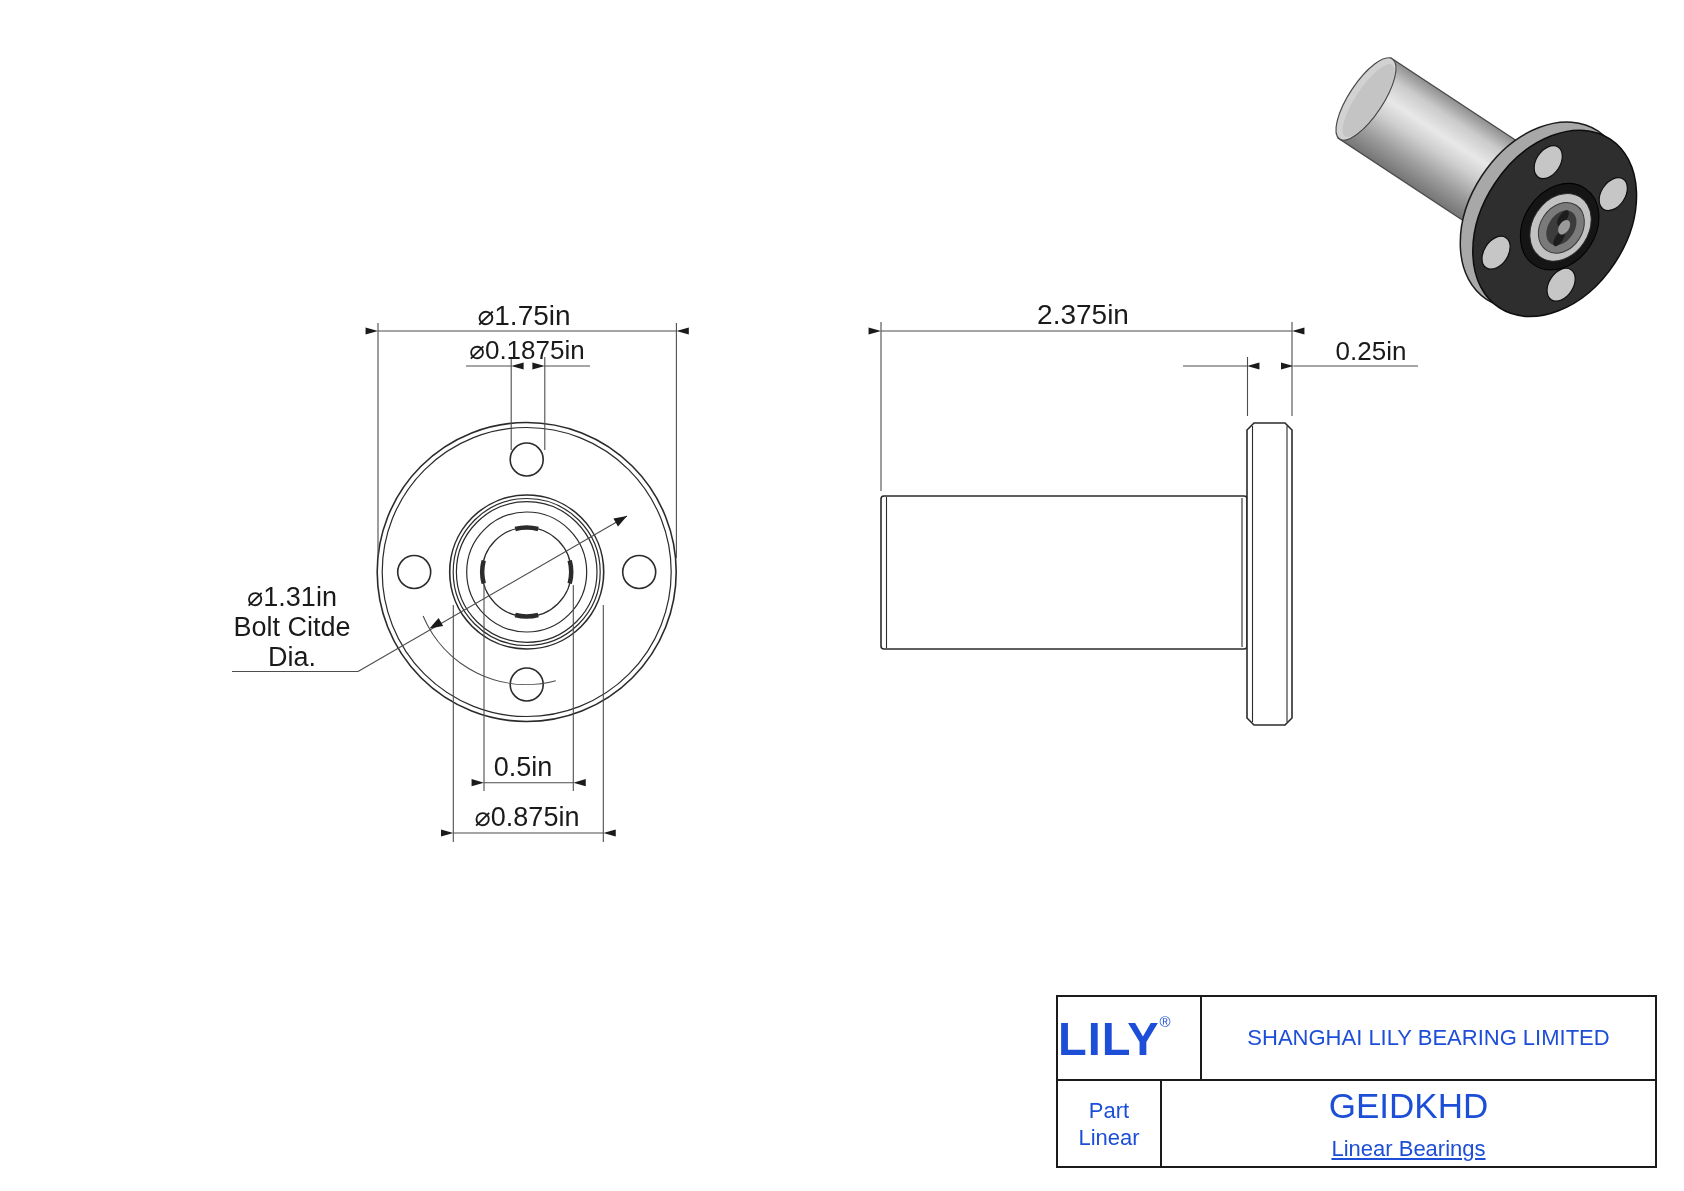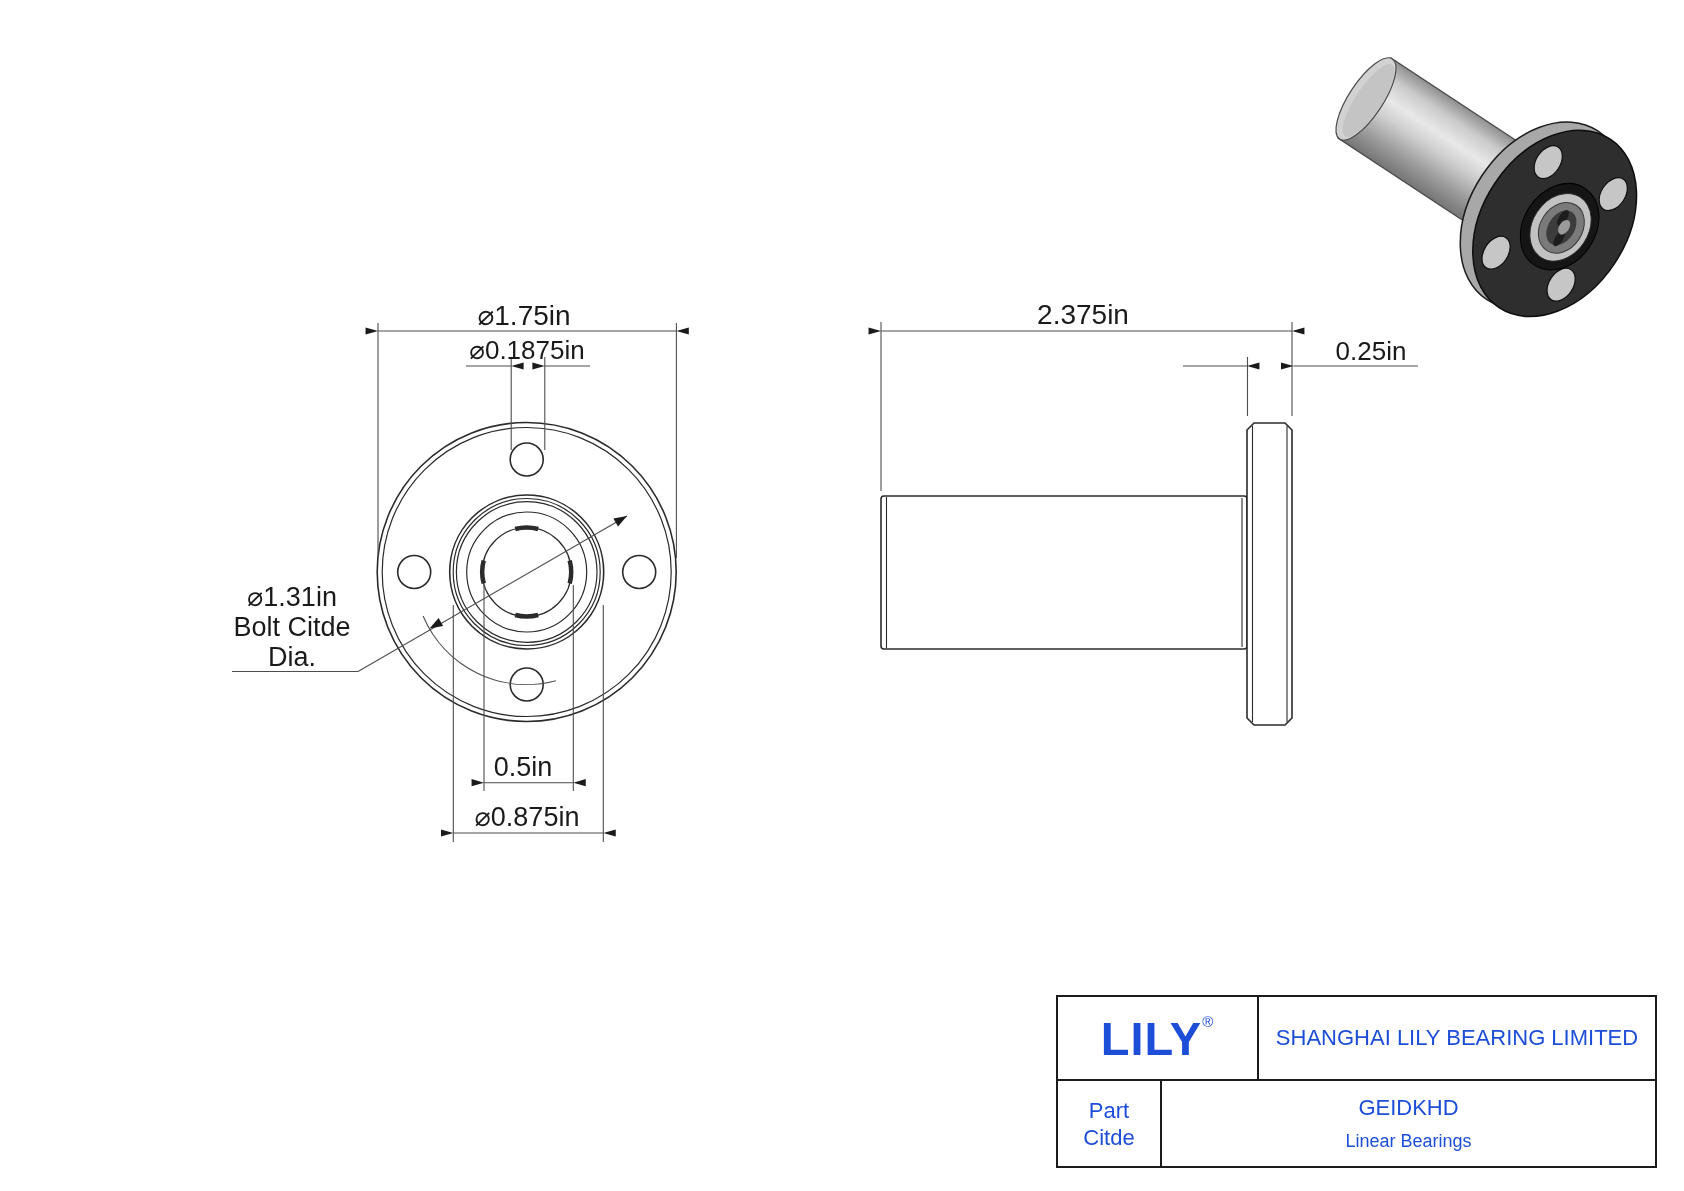--- a/index.html
+++ b/index.html
@@ -2,34 +2,34 @@
 <html><head>
 <meta charset="utf-8">
 <style>
   html,body{margin:0;padding:0;background:#ffffff;}
   #page{position:relative;width:1684px;height:1191px;background:#ffffff;overflow:hidden;
         font-family:"Liberation Sans", sans-serif;color:#1d4ed8;}
   svg text{font-family:"Liberation Sans","DejaVu Sans",sans-serif;fill:#1a1a1a;}
   #titleblock{position:absolute;left:1056px;top:995px;width:601px;height:173px;
               border:2px solid #1b1b1b;box-sizing:border-box;background:#fff;}
   .tb-row1{height:84px;display:flex;border-bottom:2px solid #1b1b1b;box-sizing:border-box;}
-  .tb-logo{width:201px;border-right:2px solid #1b1b1b;box-sizing:border-box;
-           display:flex;align-items:center;justify-content:center;}
+  .tb-logo{width:144px;border-right:2px solid #1b1b1b;box-sizing:border-box;
+           display:flex;align-items:center;justify-content:flex-start;}
   .logo-text{font-size:47px;font-weight:bold;letter-spacing:1px;line-height:1;}
   .logo-reg{font-size:15px;vertical-align:28px;font-weight:normal;}
   .tb-company{flex:1;display:flex;flex-direction:row;justify-content:center;
               align-items:center;gap:5px;font-size:22px;}
   .tb-row2{height:85px;display:flex;box-sizing:border-box;}
   .tb-partlabel{width:104px;border-right:2px solid #1b1b1b;box-sizing:border-box;
                 display:flex;flex-direction:column;align-items:center;justify-content:center;
                 font-size:22px;line-height:27px;}
   .tb-partval{flex:1;display:flex;flex-direction:column;align-items:center;
               justify-content:center;gap:10px;}
-  .pn{font-size:22px;}
-  .cat{font-size:18px;}
+  .pn{font-size:35px;}
+  .cat{font-size:22px;text-decoration:underline;}
 </style>
 </head>
 <body>
 
 <div id="page">
 
 <svg width="1684" height="1191" viewBox="0 0 1684 1191">
   <defs>
     <marker id="arw" viewBox="0 0 12 8" refX="0.3" refY="4" markerWidth="13" markerHeight="8.5" orient="auto-start-reverse" markerUnits="userSpaceOnUse">
       <path d="M0.3,4 L12,0.6 L12,7.4 Z" fill="#1a1a1a"></path>
@@ -179,21 +179,21 @@
     <div class="tb-logo">
       <span class="logo-text"><span>LILY</span><span class="logo-reg">®</span></span>
     </div>
     <div class="tb-company">
       <div>SHANGHAI LILY BEARING LIMITED</div>
     </div>
   </div>
   <div class="tb-row2">
     <div class="tb-partlabel">
       <div>Part</div>
-      <div>Citde</div>
+      <div>Linear</div>
     </div>
     <div class="tb-partval">
       <div class="pn">GEIDKHD</div>
       <div class="cat">Linear Bearings</div>
     </div>
   </div>
 </div>
 
 </div>
 

